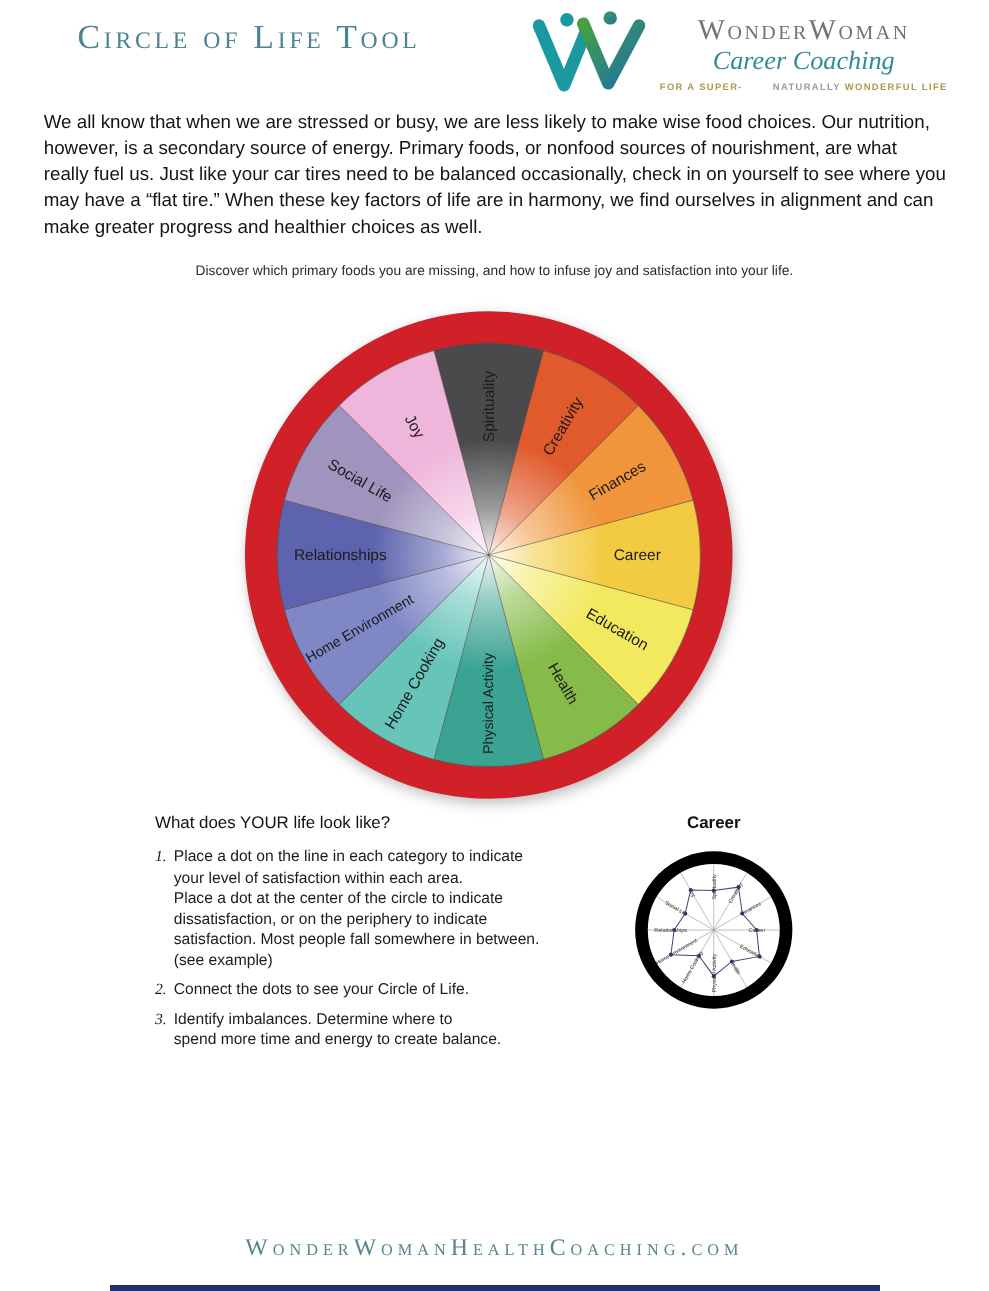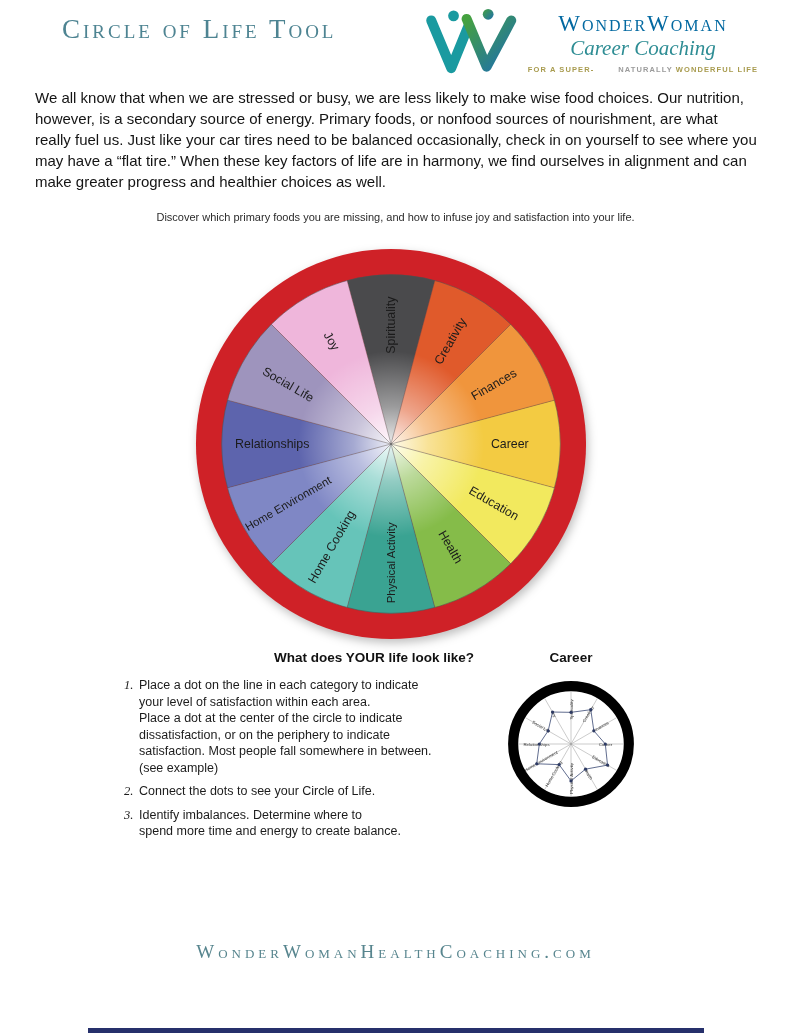--- a/index.html
+++ b/index.html
@@ -7,53 +7,53 @@
         font-family:"Liberation Sans",sans-serif;color:#111;}
 
   
   .title{position:absolute;left:62px;top:14px;margin:0;
          font-family:"Liberation Serif",serif;font-variant:small-caps;font-weight:500;
          font-size:27px;letter-spacing:3px;color:#4e8492;}
   .logo{position:absolute;left:422px;top:8px;display:flex;align-items:flex-start;gap:8px;}
   .logo-mark{width:100px;height:68px;flex:none;}
   .logo-text{display:flex;flex-direction:column;align-items:center;width:226px;padding-top:4px;}
   .brand{font-family:"Liberation Serif",serif;font-variant:small-caps;font-size:23px;
-         letter-spacing:2px;color:#0369a1;line-height:1.05;}
+         letter-spacing:2px;color:#737373;line-height:1.05;}
   .subbrand{font-family:"Liberation Serif",serif;font-style:italic;font-size:21px;
             color:#2e8d94;margin-top:0px;}
   .tagline{font-size:7.5px;letter-spacing:1.1px;margin-top:4px;white-space:nowrap;font-weight:bold;}
   .tg-gold{color:#a89b4e;} .tg-gray{color:#9b9b9b;margin-left:24px;}
 
   
   .intro{position:absolute;left:35px;top:87px;width:722px;margin:0;
          font-size:15px;line-height:21px;color:#141414;}
 
   
   .caption{position:absolute;left:0;top:211px;width:100%;margin:0;text-align:center;
            font-size:11px;color:#2b2b2b;}
 
   
   .wheel{position:absolute;left:193px;top:246px;width:396px;height:396px;
          filter:drop-shadow(2px 4px 5px rgba(0,0,0,0.25));}
 
   
   .instructions{position:absolute;left:124px;top:650px;width:350px;}
-  .inst-heading{font-size:13.5px;font-weight:bold;color:#111;margin:0 0 12px 0;text-align:right;}
+  .inst-heading{font-size:13.5px;font-weight:normal;color:#111;margin:0 0 12px 0;}
   .inst-item{display:flex;margin-bottom:7px;font-size:12.5px;line-height:16.5px;color:#1c1c1c;}
   .inst-num{font-family:"Liberation Serif",serif;font-style:italic;width:15px;flex:none;}
   .inst-text{white-space:pre-line;}
 
   
   .example{position:absolute;left:498px;top:650px;width:146px;text-align:center;}
   .ex-heading{font-size:13.5px;font-weight:bold;margin:0 0 10px 0;color:#111;}
   .ex-wheel{width:138px;height:138px;}
 
   
   .credit{position:absolute;right:99px;top:934px;font-size:10.5px;color:#333;}
-  .website{position:absolute;left:0;top:941px;width:100%;text-align:center;
+  .website{position:absolute;left:0;top:988px;width:100%;text-align:center;
            font-family:"Liberation Serif",serif;font-variant:small-caps;
            font-size:19px;letter-spacing:4px;color:#57858e;text-decoration:none;}
   .bottom-bar{position:absolute;left:88px;top:1028px;width:616px;height:5px;background:#26306b;}
 </style>
 </head>
 <body>
 
 <div class="page">
 
   <h1 class="title">Circle of Life Tool</h1>

